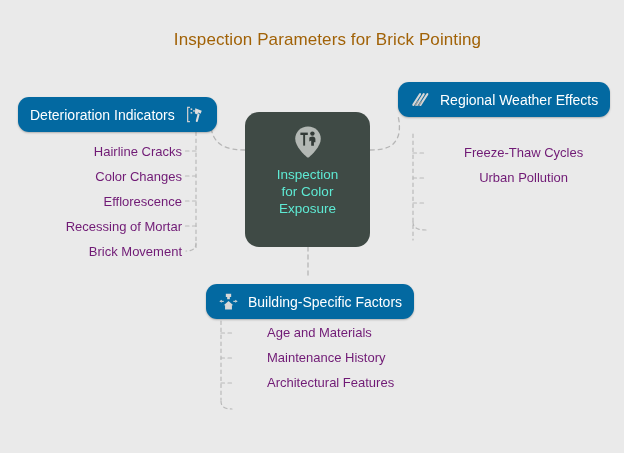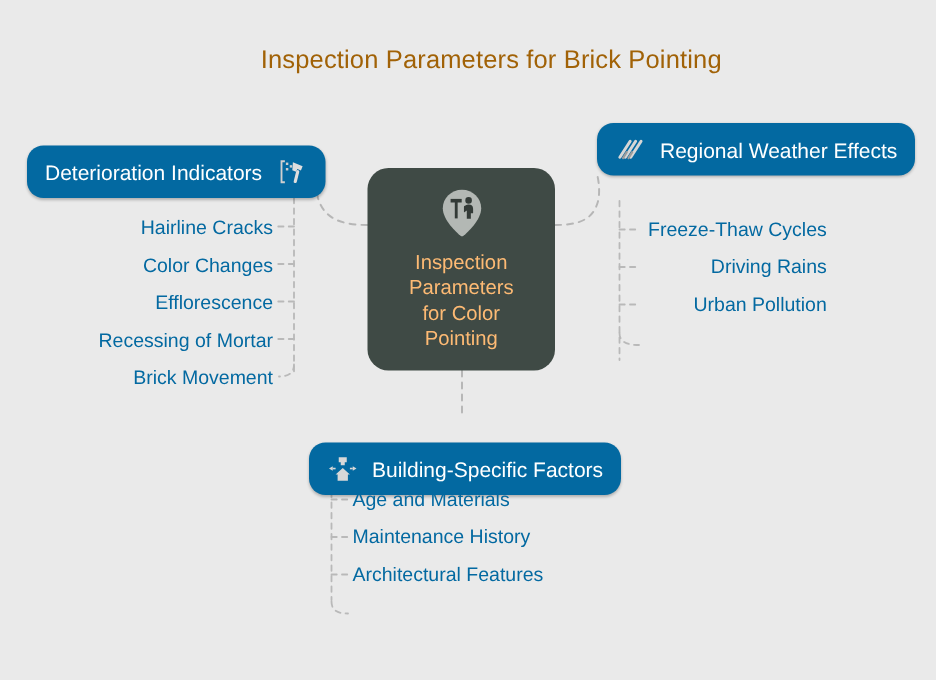--- a/index.html
+++ b/index.html
@@ -65,21 +65,21 @@
 
   #center-node .pin {
     width: 32px;
     height: 34px;
     margin-bottom: 7px;
   }
 
   #center-label {
     font-size: 13.5px;
     line-height: 17px;
-    color: #fdba74;
+    color: #5eead4;
     text-align: center;
     width: 105px;
     font-weight: normal;
   }
 
   
   .branch {
     position: absolute;
     background: #0369a1;
     border-radius: 11px;
@@ -104,47 +104,48 @@
   }
 
   
   #branch-deterioration { left: 18px; top: 97px; }
   #branch-deterioration .blabel { margin-right: 9px; }
 
   
   #branch-weather { left: 398px; top: 82px; }
   #branch-weather .bicon { margin-right: 9px; }
 
-  #branch-building { left: 206px; top: 295px; }
+  #branch-building { left: 206px; top: 284px; }
   #branch-building .bicon { margin-right: 9px; }
 
   
   .leaves {
     position: absolute;
   }
 
   .leaf {
     font-size: 13px;
-    color: #0369a1;
+    color: #701a75;
     white-space: nowrap;
     height: 25px;
     line-height: 25px;
+    margin-left: 32px;
   }
 
   #leaves-deterioration {
     left: 0px;
     top: 139px;
     width: 182px;
     text-align: right;
   }
 
   #leaves-weather {
     left: 432px;
     top: 140px;
-    text-align: right;
+    text-align: center;
   }
 
   #leaves-building {
     left: 235px;
     top: 320px;
     text-align: left;
   }
 </style>
 </head>
 <body>
@@ -194,23 +195,22 @@
       <path d="M16 1.5 C8.8 1.5 3.2 7 3.2 13.8 C3.2 21.6 12.4 29.9 15 32.2 C15.6 32.7 16.4 32.7 17 32.2 C19.6 29.9 28.8 21.6 28.8 13.8 C28.8 7 23.2 1.5 16 1.5 Z" fill="#b3b8b4"></path>
 
       <rect x="8.4" y="7.6" width="7.4" height="2.4" fill="#333b37"></rect>
       <rect x="11.2" y="9.4" width="1.9" height="11.2" fill="#333b37"></rect>
 
       <circle cx="20.4" cy="8.6" r="2.2" fill="#333b37"></circle>
       <path d="M17.3 12.6 C17.3 12.6 19 11.4 20.6 11.4 C22.2 11.4 23.4 12.4 23.4 14.1 L23.4 17.2 L21.9 17.2 L21.9 20.8 L19.2 20.8 L19.2 15.4 L17.3 16.6 Z" fill="#333b37"></path>
     </svg>
     <div id="center-label">
       <div>Inspection</div>
-      <div>Parameters</div>
       <div>for Color</div>
-      <div>Pointing</div>
+      <div>Exposure</div>
     </div>
   </div>
 
   <div class="branch" id="branch-deterioration">
     <span class="blabel">Deterioration Indicators</span>
     <svg class="bicon" viewBox="0 0 22 22" xmlns="http://www.w3.org/2000/svg">
 
       <path d="M3.2 3 L6.2 3 L6.2 4.3 L4.5 4.3 L4.5 17.7 L6.2 17.7 L6.2 19 L3.2 19 Z" fill="#cfcfcf"></path>
       <rect x="6.9" y="4.6" width="1.7" height="1.7" fill="#cfcfcf"></rect>
       <rect x="6.9" y="8.4" width="1.7" height="1.7" fill="#cfcfcf"></rect>
@@ -240,21 +240,20 @@
       <g stroke="#9c9c9c" stroke-width="1.5" stroke-linecap="round">
         <line x1="5.6" y1="17.2" x2="8.2" y2="13.0"></line>
         <line x1="9.4" y1="17.2" x2="12.0" y2="13.0"></line>
       </g>
     </svg>
     <span class="blabel">Regional Weather Effects</span>
   </div>
 
   <div class="leaves" id="leaves-weather">
     <div class="leaf">Freeze-Thaw Cycles</div>
-    <div class="leaf">Driving Rains</div>
     <div class="leaf">Urban Pollution</div>
   </div>
 
   <div class="branch" id="branch-building">
     <svg class="bicon" viewBox="0 0 22 22" xmlns="http://www.w3.org/2000/svg">
 
       <path d="M8.2 3.0 L13.8 3.0 L13.8 6.4 L12.4 6.4 L12.4 8.6 L9.6 8.6 L9.6 6.4 L8.2 6.4 Z" fill="#d8d8d8"></path>
 
       <path d="M11 10.4 L16.0 15.0 L14.6 15.0 L14.6 19.4 L7.4 19.4 L7.4 15.0 L6.0 15.0 Z" fill="#d8d8d8"></path>
 

